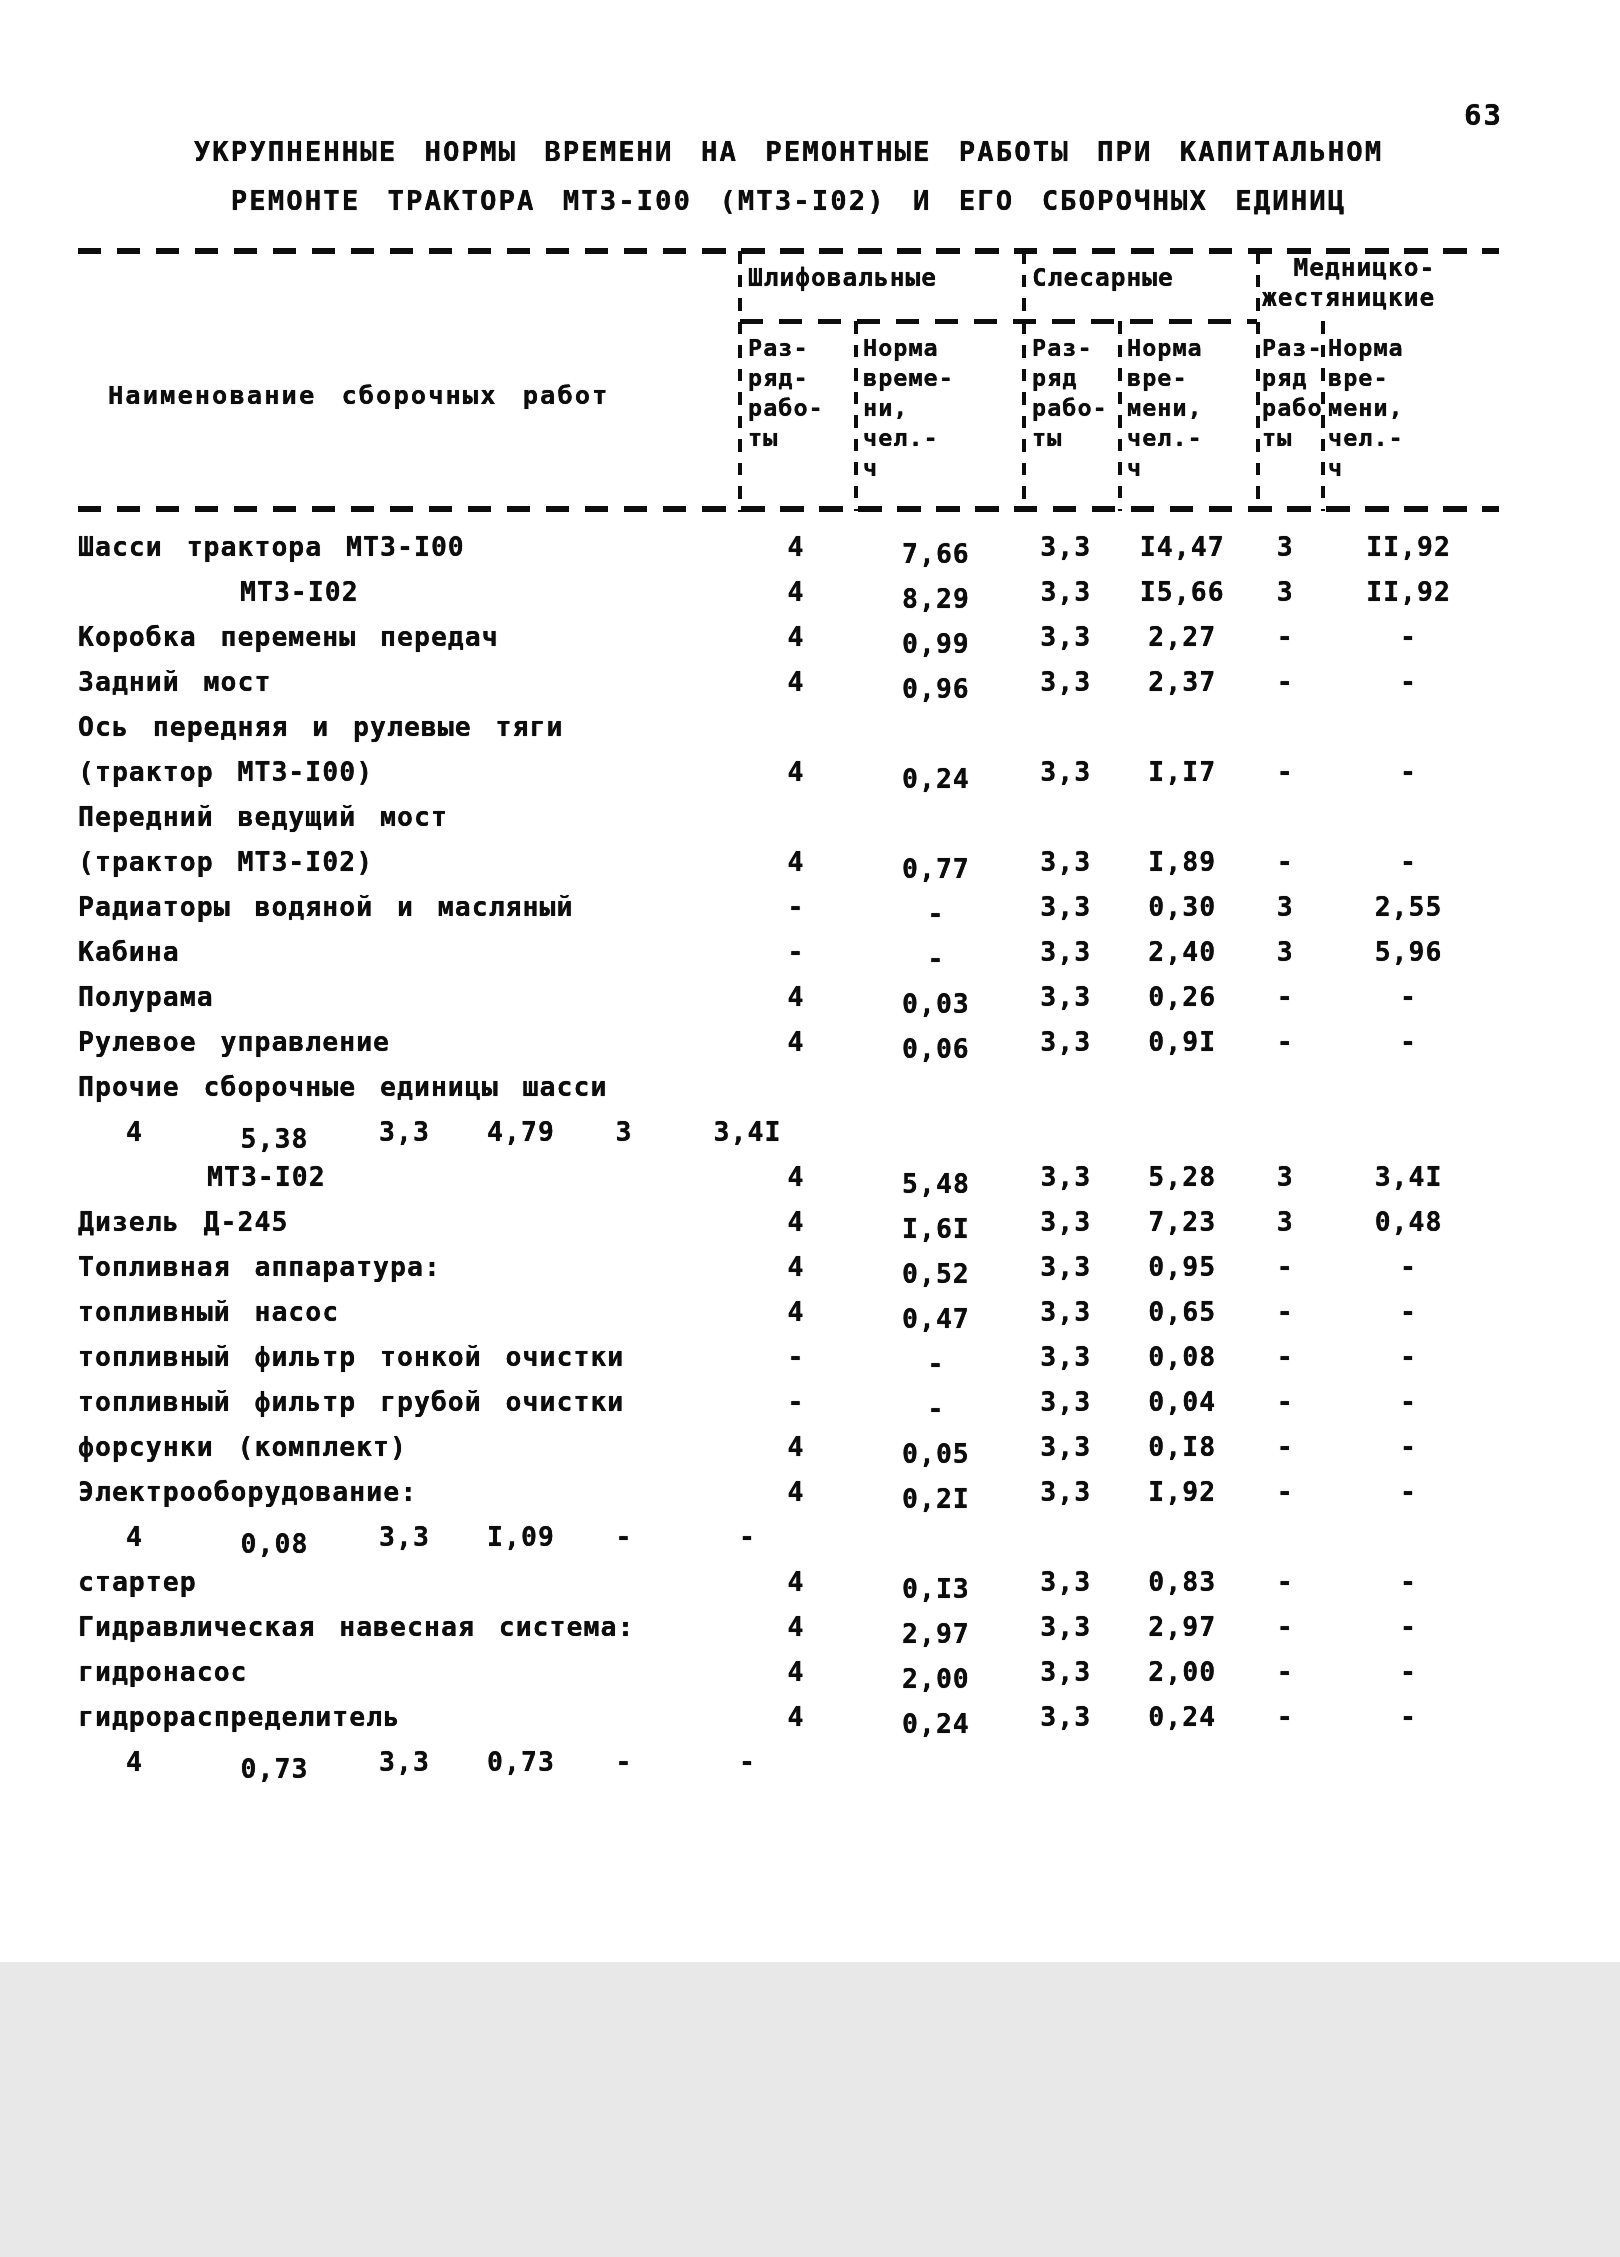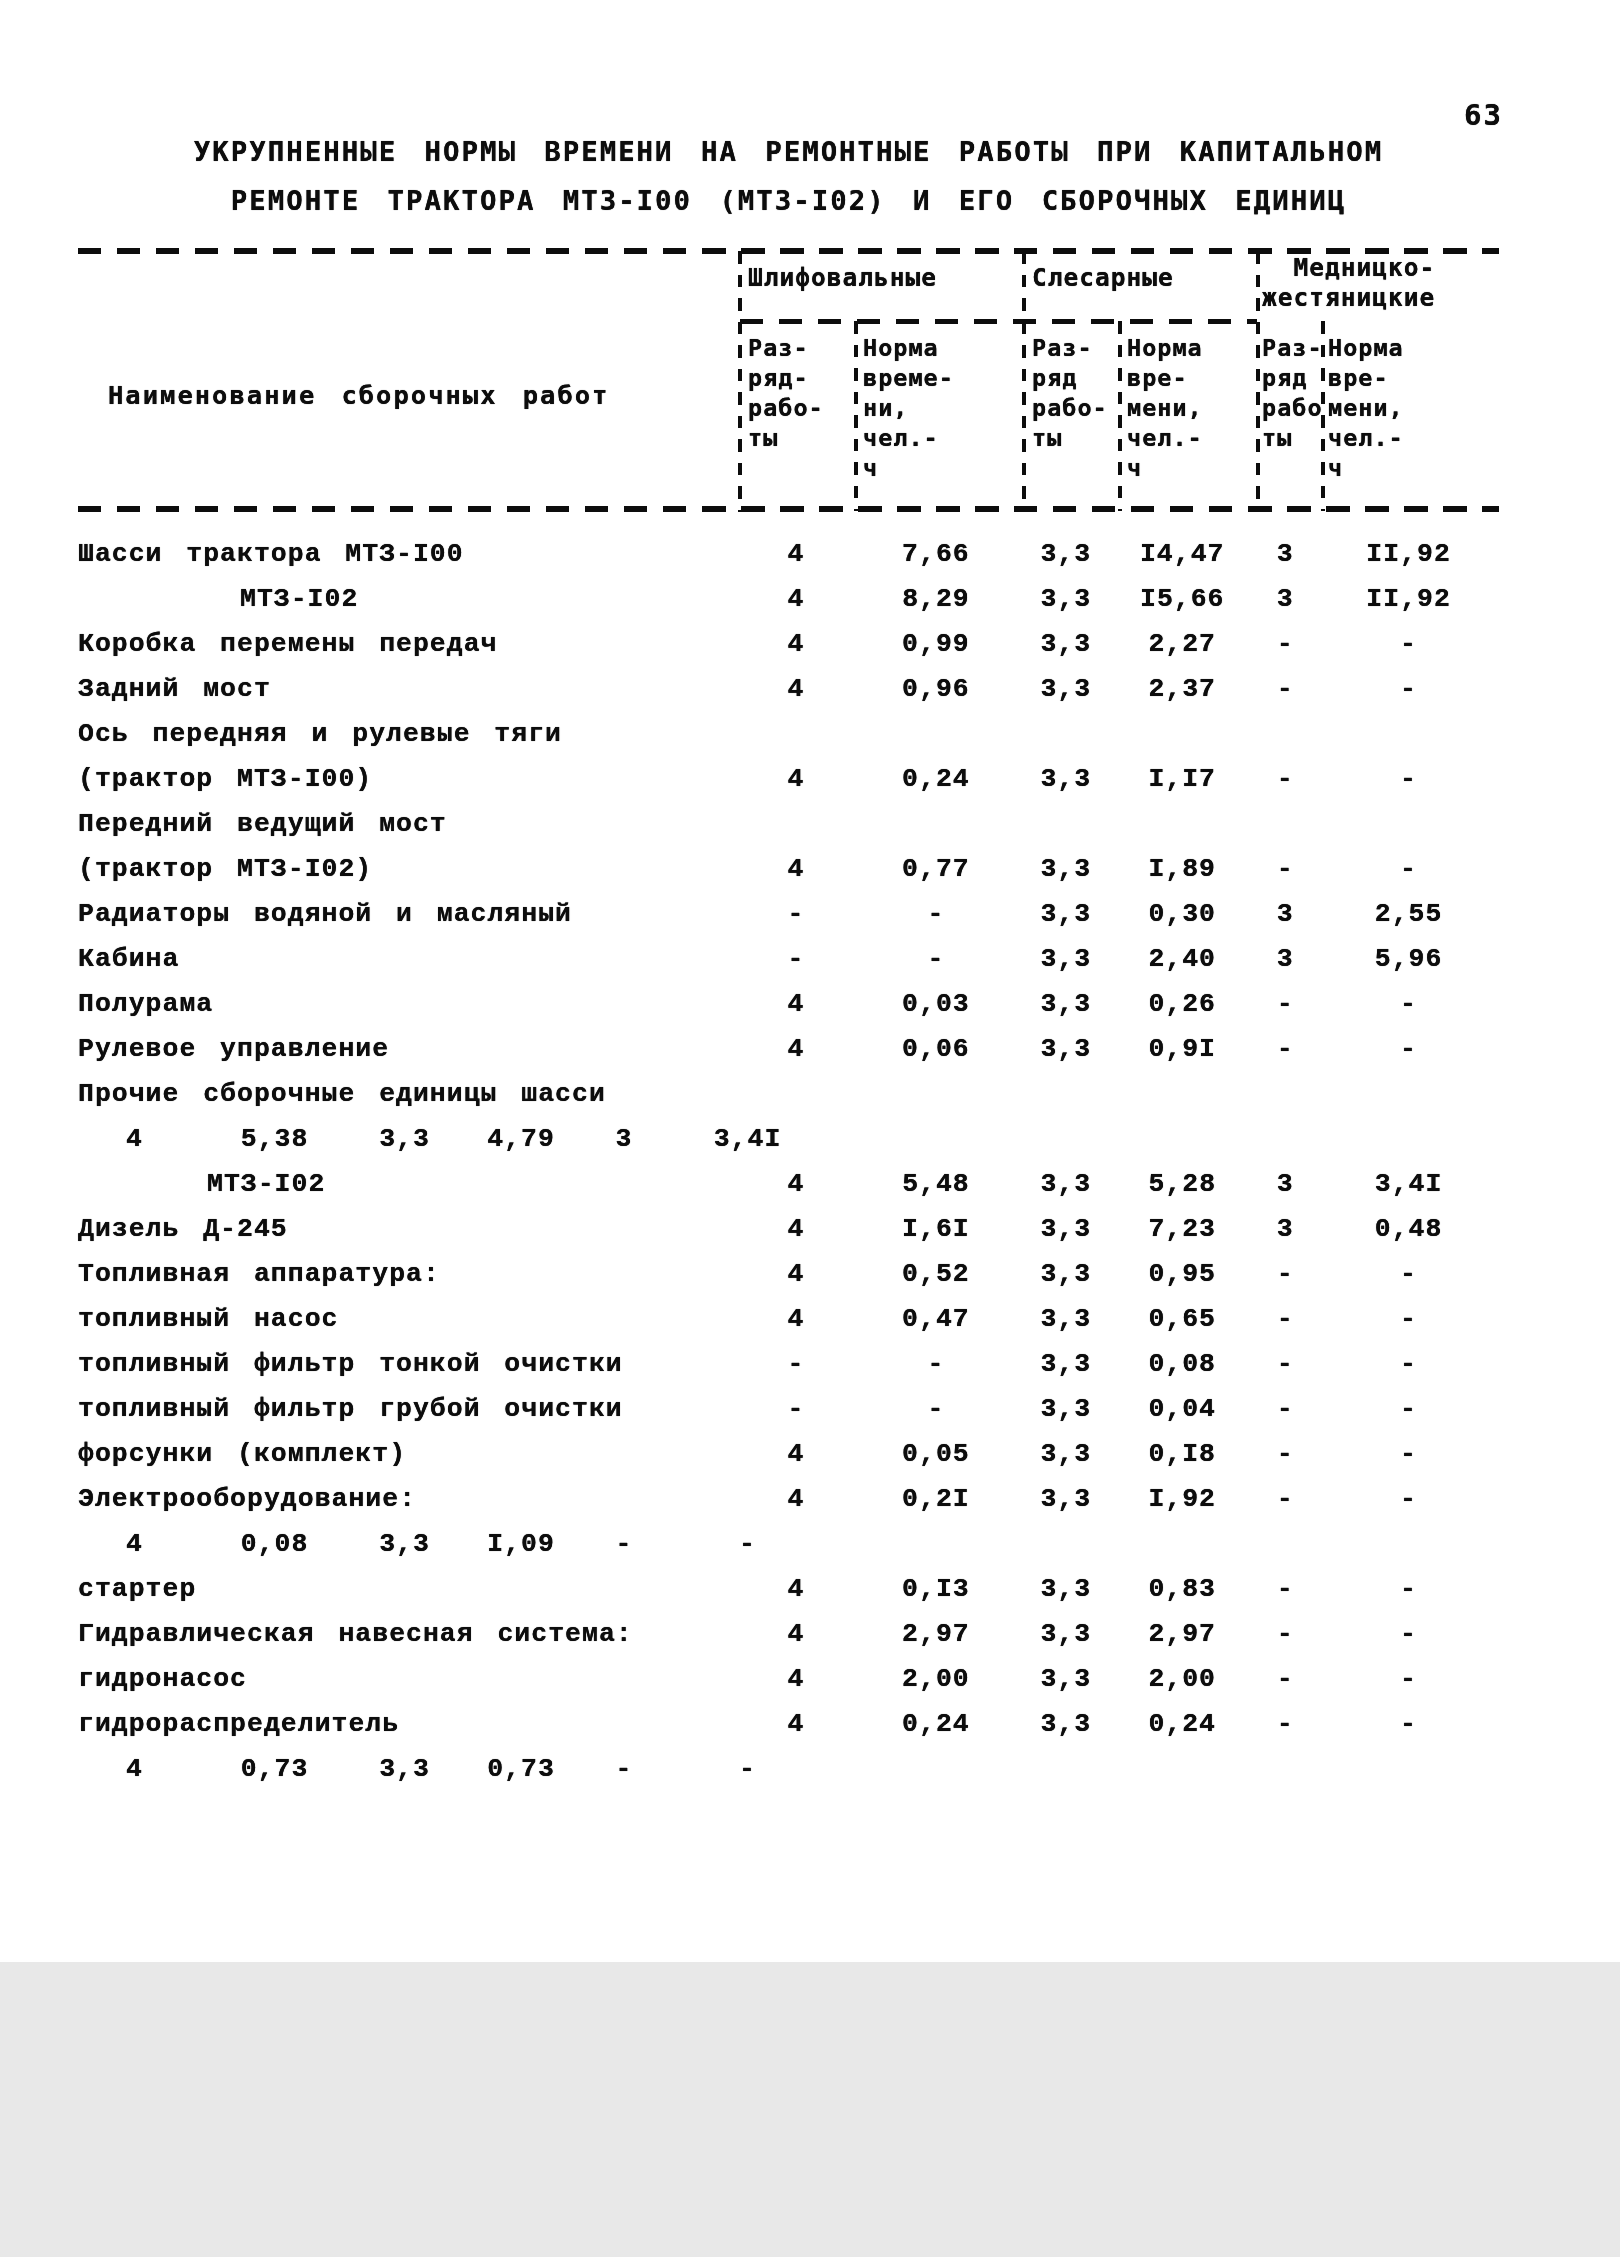--- a/index.html
+++ b/index.html
@@ -20,25 +20,25 @@
   
   .hline { height:5.9px;
     background:repeating-linear-gradient(90deg,#0d0d0d 0 23.5px,transparent 23.5px 39px); }
   .vline { width:3.9px;
     background:repeating-linear-gradient(180deg,#0d0d0d 0 12.7px,transparent 12.7px 23.5px); }
   .hdr-text { font-size:24.5px; letter-spacing:1px; white-space:pre-line; line-height:30px; }
   .name-header { left:108px; top:380px; width:627px; font-size:25.5px;
                  letter-spacing:2px; word-spacing:7.8px; }
   
   .rows { left:78px; top:531px; width:1421px; }
-  .row { display:flex; align-items:center; min-height:45px;font-family:Liberation Mono, monospace; }
+  .row { display:flex; align-items:flex-start; min-height:45px; }
   .cell { font-size:26.5px; letter-spacing:1px; }
   .cell.name { width:662px; text-align:left; word-spacing:6.9px; box-sizing:border-box; }
   .cell.v { text-align:center; }
-  .c0 { width:113px; } .c1 { width:167px; } .c2 { width:93px; }
+  .c0 { width:113px; } .c1 { width:167px;margin-top:7px; } .c2 { width:93px; }
   .c3 { width:140px; } .c4 { width:66px; } .c5 { width:181px; }
 </style>
 </head>
 <body>
 
 <div class="page">
 
   <div class="abs page-number">63</div>
 
   <div class="abs title-block">

